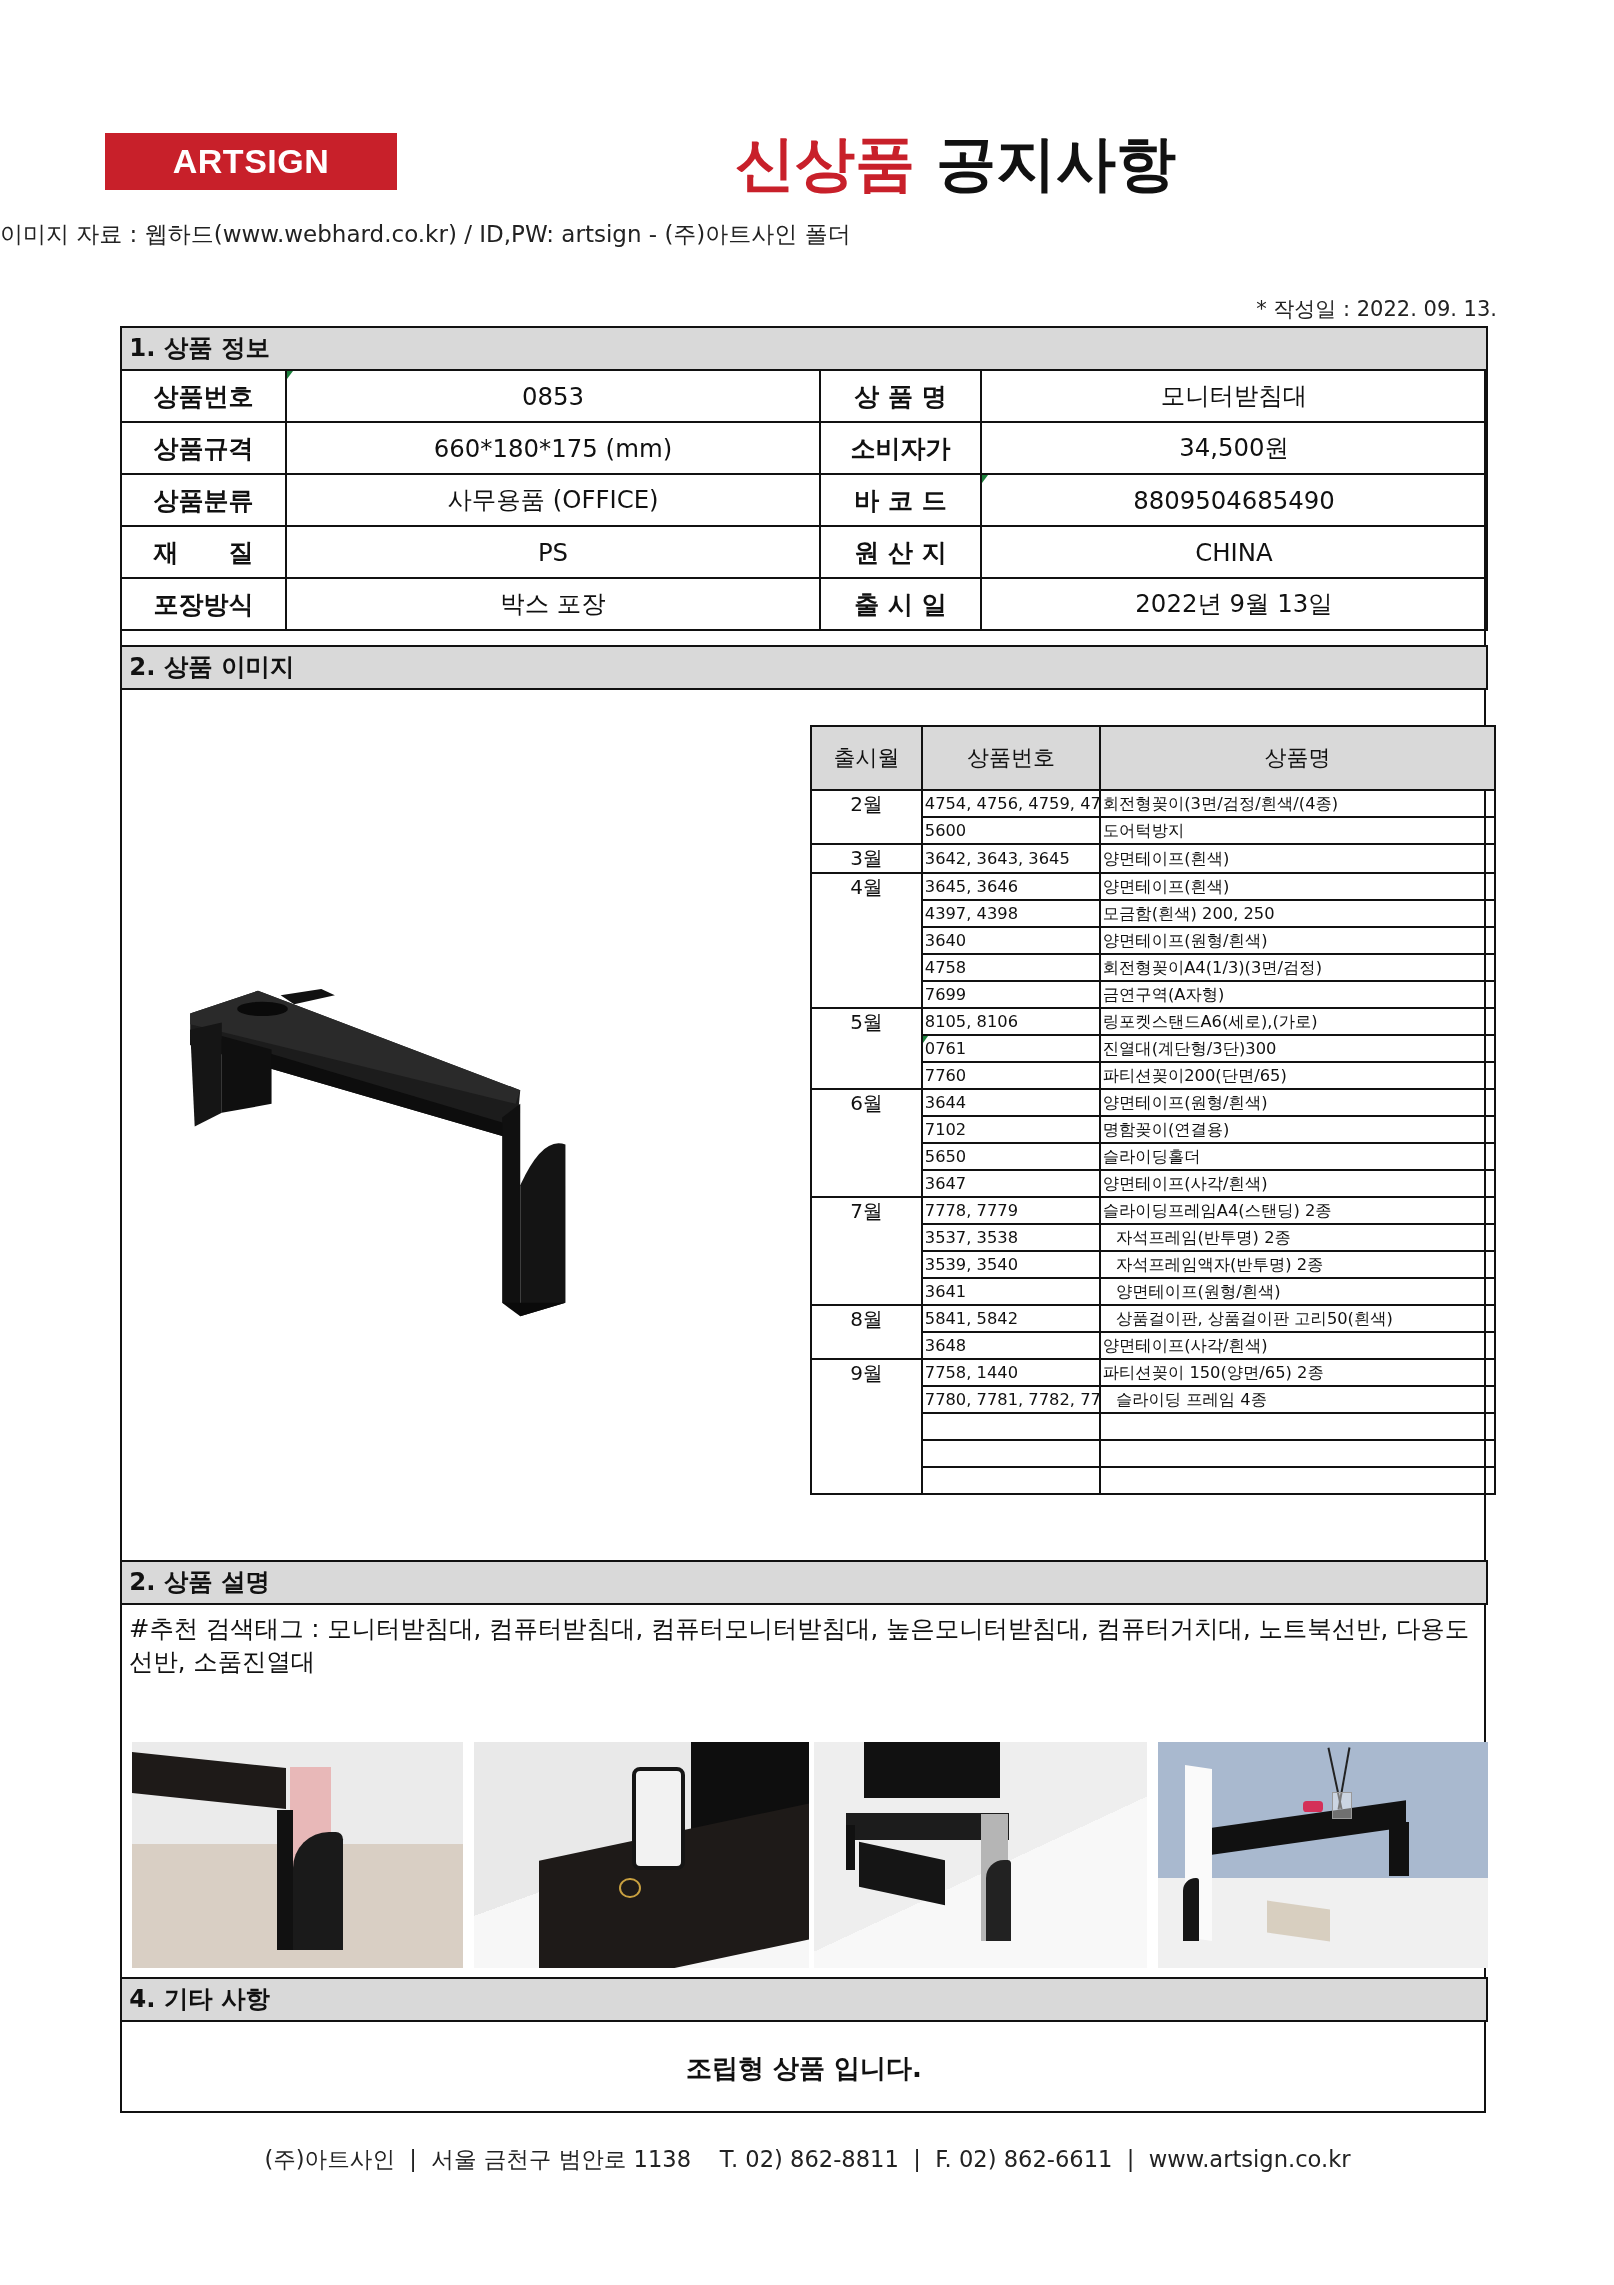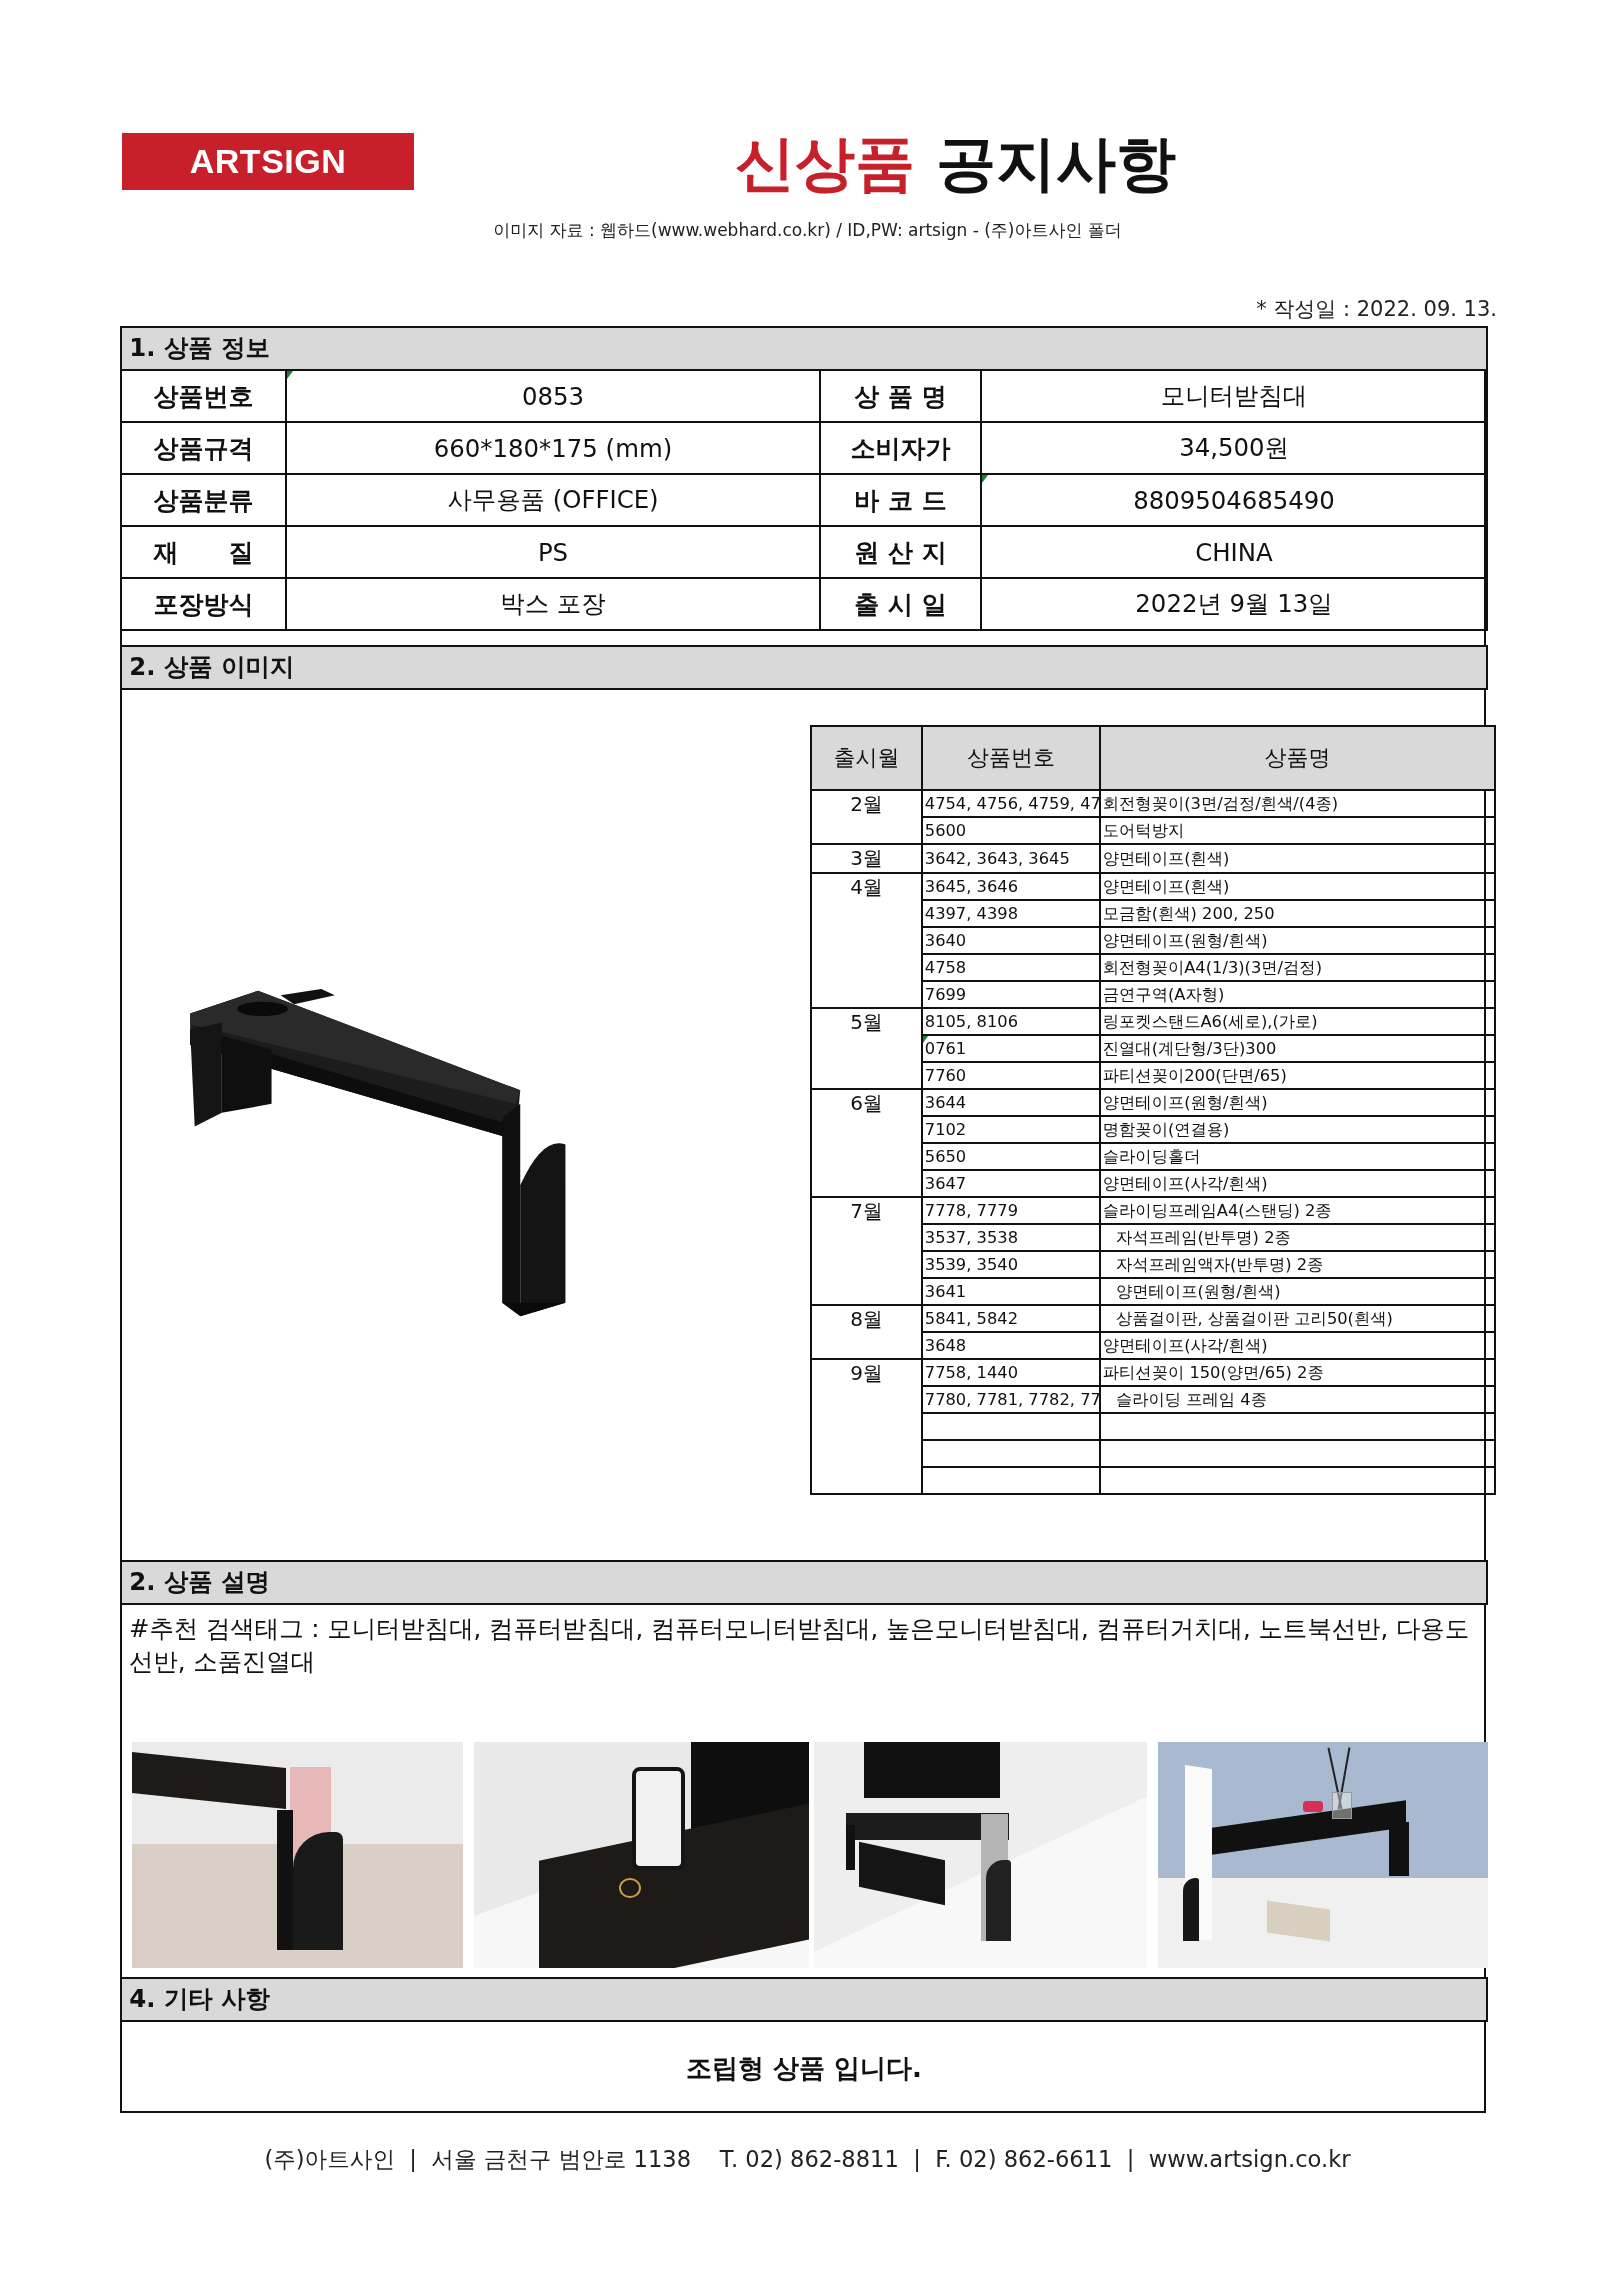--- a/index.html
+++ b/index.html
@@ -1,21 +1,21 @@
 <!DOCTYPE html>
 <html style="font-size:14.5px"><head>
 <meta charset="utf-8">
 <style>
   html, body { margin:0; padding:0; background:#ffffff; }
   body { width:1615px; height:2285px; position:relative; font-family:"DejaVu Sans", "Liberation Sans", sans-serif; color:#111; overflow:hidden; }
   .abs { position:absolute; }
-  .logo { left:122px; top:133px; width:292px; height:57px; background:#c8202a; color:#fff; font-family:"Liberation Sans", sans-serif; font-weight:bold; font-size:34px; display:flex; align-items:center; justify-content:center; letter-spacing:0.5px; }
+  .logo { left:105px; top:133px; width:292px; height:57px; background:#c8202a; color:#fff; font-family:"Liberation Sans", sans-serif; font-weight:bold; font-size:34px; display:flex; align-items:center; justify-content:center; letter-spacing:0.5px; }
   .title { left:543px; top:127px; width:633px; height:72px; text-align:right; font-size:60px; font-weight:bold; line-height:72px; }
   .title .red { color:#c8202a; }
-  .subtitle { left:0; width:1615px; top:219px; text-align:center; font-size:17px; color:#222; }
+  .subtitle { left:0; width:1615px; top:219px; font-size:23px; color:#222; }
   .date { right:118px; top:295px; font-size:21px; color:#222; }
   .frame { left:120px; top:326px; width:1366px; height:1787px; border:2.7px solid #111; box-sizing:border-box; }
   .sec-head { left:120px; width:1368px; height:45px; background:#d9d9d9; border:2.7px solid #111; box-sizing:border-box; font-weight:bold; font-size:24.4px; padding-left:7.2px; line-height:40px; }
   .info { left:120px; top:369px; width:1368px; border-collapse:collapse; table-layout:fixed; }
   .info td { border:2.7px solid #111; height:50px; text-align:center; font-size:24.4px; padding:0; }
   .info td.lab { font-weight:bold; font-size:25px; }
   .info td.marker { position:relative; }
   .info td.marker::before { content:""; position:absolute; left:0; top:0; border-top:8.1px solid #1b7f3b; border-right:6.3px solid transparent; }
   .rel { left:810px; top:725px; width:686px; border-collapse:collapse; table-layout:fixed; font-size:16.3px; }
   .rel th { background:#d9d9d9; border:2.3px solid #111; font-weight:normal; font-size:22px; height:25px; padding:16px; }

